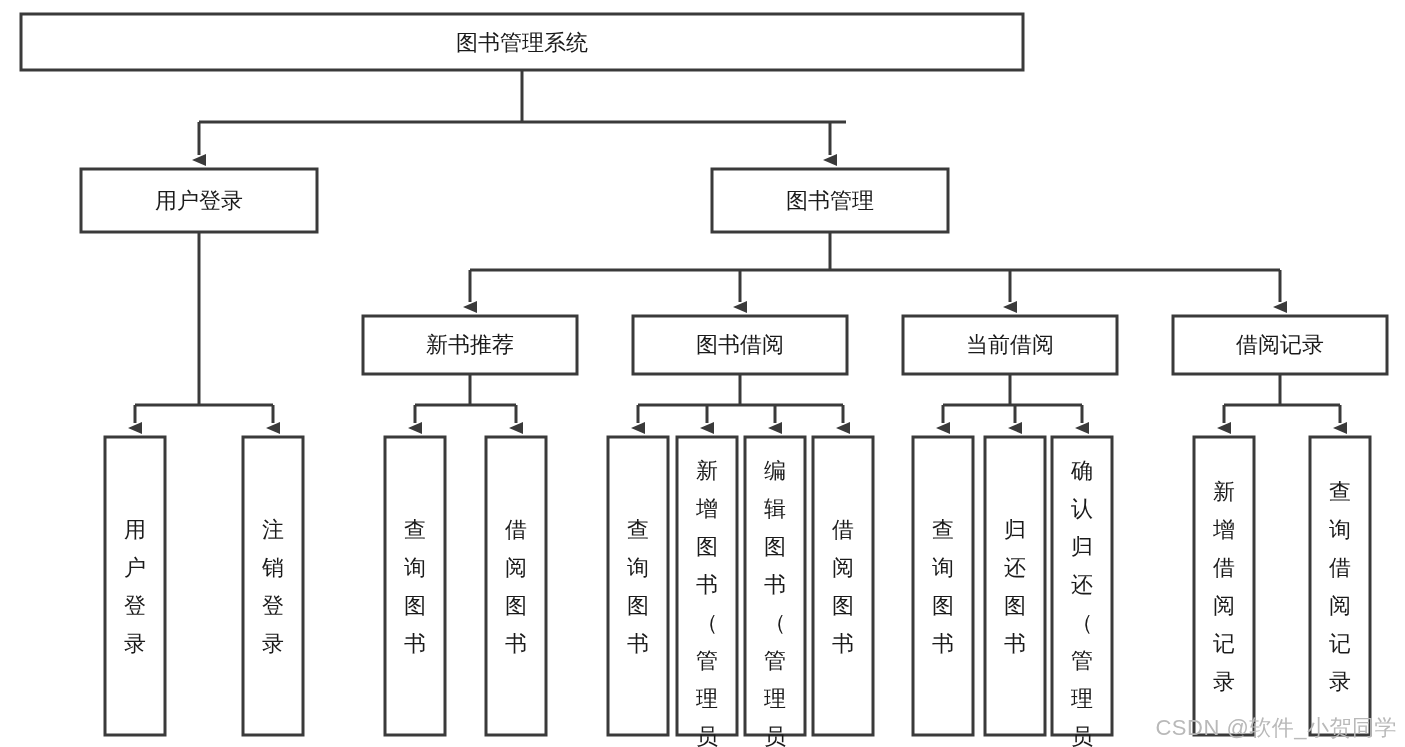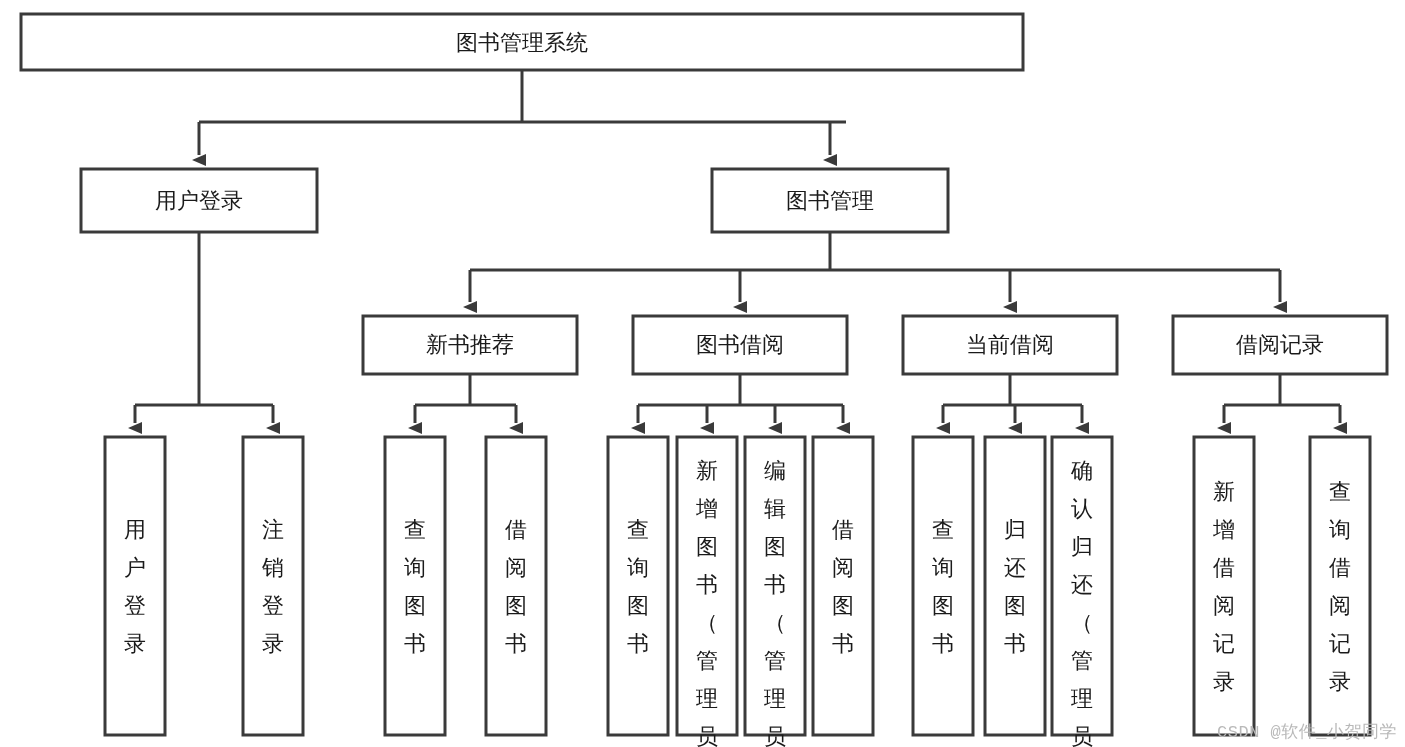--- a/index.html
+++ b/index.html
@@ -25,22 +25,22 @@
   }
   .node-label-v{
     font-family:"DejaVu Sans","Liberation Sans",sans-serif;
     fill:#1a1a1a;
     font-size:22px;
     text-anchor:middle;
   }
   .watermark{
     position:absolute;
     right:8px;bottom:4px;
-    font-family:Liberation Mono, monospace;
-    font-size:17px;
+    font-family:Liberation Sans, sans-serif;
+    font-size:22px;
     color:#b9b9b9;
     letter-spacing:0.5px;
     white-space:nowrap;
     user-select:none;
   }
 </style>
 </head>
 <body>
 
 <svg id="diagram" xmlns="http://www.w3.org/2000/svg" viewBox="0 0 1405 747">

